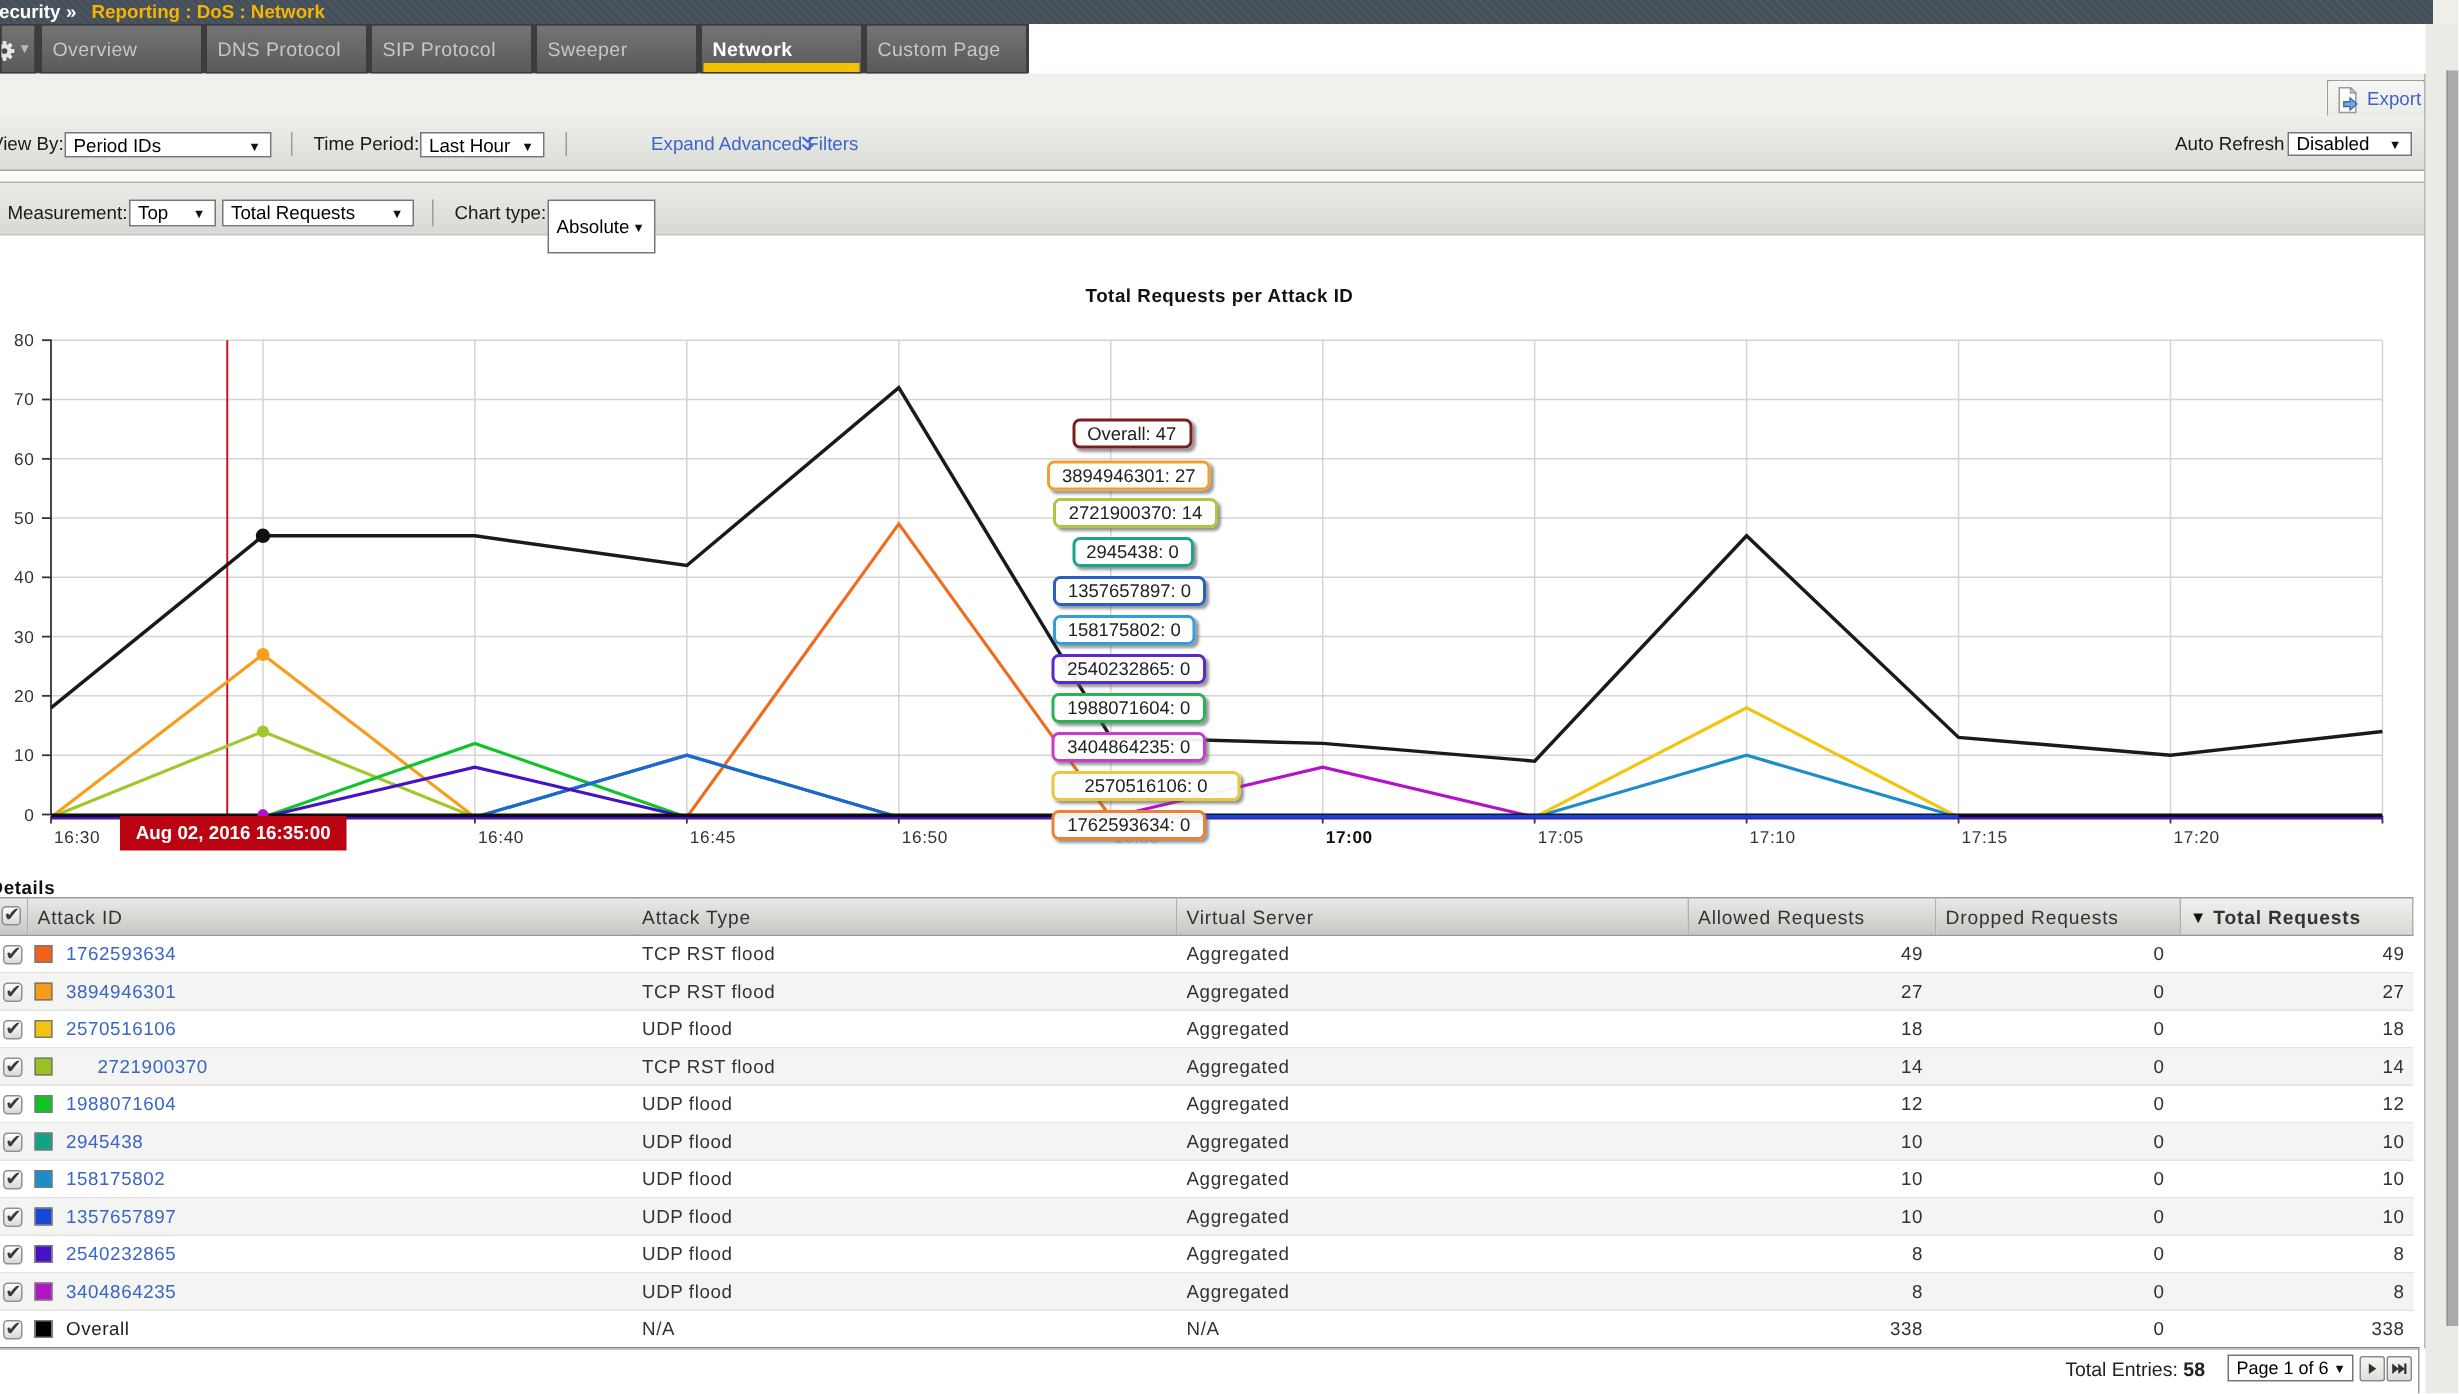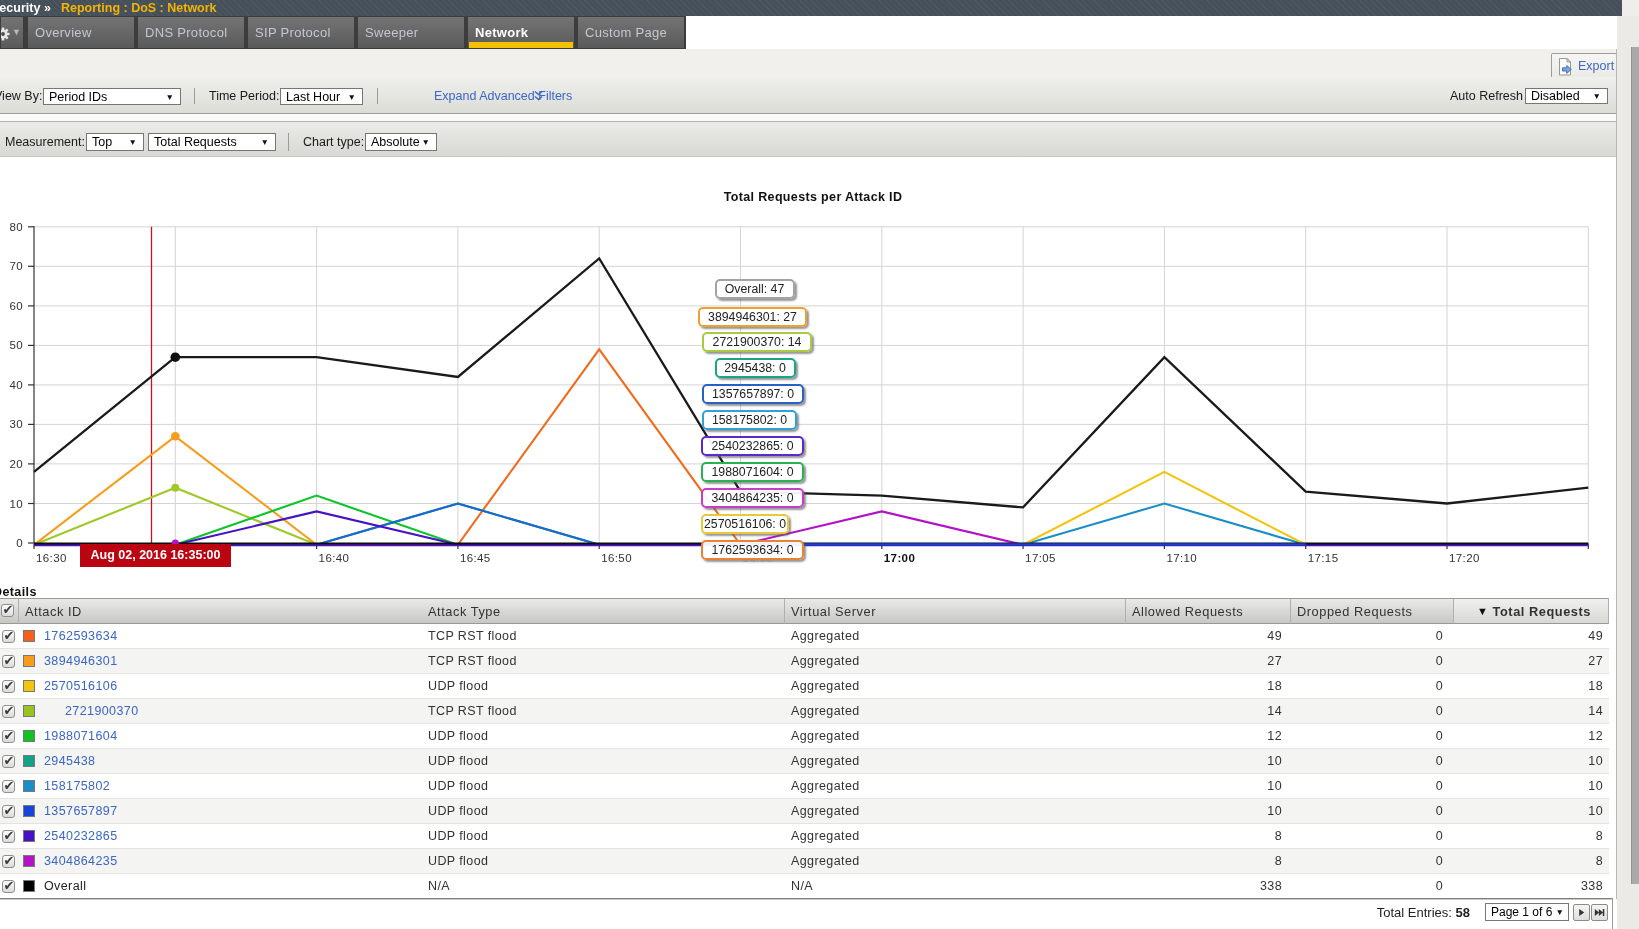--- a/index.html
+++ b/index.html
@@ -118,21 +118,21 @@
 <div class="abs sel" style="left:86px;top:133px;width:58px;height:18px;">
       <span class="tx">Top</span>
       <span class="ar">▼</span>
     </div>
 <div class="abs sel" style="left:148px;top:133px;width:128px;height:18px;">
       <span class="tx">Total Requests</span>
       <span class="ar">▼</span>
     </div>
 <div class="abs vsep" style="left:288px;top:133px;height:18px;"></div>
 <div class="abs lbl" style="left:303px;top:135px;">Chart type:</div>
-<div class="abs sel" style="left:365px;top:133px;width:72px;height:18px;">
+<div class="abs sel" style="left:365px;top:133px;width:72px;height:36px;">
       <span class="tx">Absolute</span>
       <span class="ar">▼</span>
     </div>
 
 <div class="abs" style="left:713px;top:190px;width:200px;text-align:center;font-size:12.5px;font-weight:bold;letter-spacing:0.35px;color:#111;">Total Requests per Attack ID</div>
 
 <svg class="abs" style="left:0;top:0;z-index:20;pointer-events:none;" width="1639" height="929" viewBox="0 0 1639 929">
 <line x1="34" y1="503.5" x2="1588.3" y2="503.5" stroke="#d4d4d4" stroke-width="1"></line>
 <line x1="34" y1="463.9" x2="1588.3" y2="463.9" stroke="#d4d4d4" stroke-width="1"></line>
 <line x1="34" y1="424.4" x2="1588.3" y2="424.4" stroke="#d4d4d4" stroke-width="1"></line>
@@ -209,40 +209,40 @@
 <text x="23" y="428.4" text-anchor="end" font-family="Liberation Sans" font-size="11.5" letter-spacing="0.4" fill="#333">30</text>
 <text x="23" y="388.9" text-anchor="end" font-family="Liberation Sans" font-size="11.5" letter-spacing="0.4" fill="#333">40</text>
 <text x="23" y="349.4" text-anchor="end" font-family="Liberation Sans" font-size="11.5" letter-spacing="0.4" fill="#333">50</text>
 <text x="23" y="309.9" text-anchor="end" font-family="Liberation Sans" font-size="11.5" letter-spacing="0.4" fill="#333">60</text>
 <text x="23" y="270.3" text-anchor="end" font-family="Liberation Sans" font-size="11.5" letter-spacing="0.4" fill="#333">70</text>
 <text x="23" y="230.8" text-anchor="end" font-family="Liberation Sans" font-size="11.5" letter-spacing="0.4" fill="#333">80</text>
 </svg>
 
 <div class="abs" id="redbox">Aug 02, 2016 16:35:00</div>
 
-<div class="tip" style="left:714.5px;top:279.0px;width:80px;border:2px solid #a3a3a3;">Overall: 47</div>
+<div class="tip" style="left:714.5px;top:279.0px;width:80px;border:2px solid #7f1d1d;">Overall: 47</div>
 <div class="tip" style="left:698.0px;top:306.5px;width:109px;border:2px solid #f0a030;">3894946301: 27</div>
 <div class="tip" style="left:702.0px;top:332.4px;width:110px;border:2px solid #a9c93f;">2721900370: 14</div>
 <div class="tip" style="left:714.5px;top:358.3px;width:81px;border:2px solid #19a58c;">2945438: 0</div>
 <div class="tip" style="left:702.0px;top:384.2px;width:102px;border:2px solid #2a5fc4;">1357657897: 0</div>
 <div class="tip" style="left:702.0px;top:410.1px;width:95px;border:2px solid #31a0d8;">158175802: 0</div>
 <div class="tip" style="left:701.0px;top:436.0px;width:103px;border:2px solid #5a28cc;">2540232865: 0</div>
 <div class="tip" style="left:701.0px;top:461.9px;width:103px;border:2px solid #27b353;">1988071604: 0</div>
 <div class="tip" style="left:701.0px;top:487.8px;width:103px;border:2px solid #c83cc8;">3404864235: 0</div>
-<div class="tip" style="left:701.0px;top:513.7px;width:88px;border:2px solid #e9c83e;">2570516106: 0</div>
+<div class="tip" style="left:701.0px;top:513.7px;width:126px;border:2px solid #e9c83e;">2570516106: 0</div>
 <div class="tip" style="left:701.0px;top:539.6px;width:103px;border:2px solid #ee8033;">1762593634: 0</div>
 
 <div class="abs" id="details-lbl">Details</div>
 <div class="abs th" style="left:0px;width:19px;"></div>
 <div class="abs th" style="left:19px;width:407px;">Attack ID</div>
 <div class="abs th" style="left:424px;width:361px;padding-left:4px;">Attack Type</div>
 <div class="abs th" style="left:785px;width:341px;">Virtual Server</div>
 <div class="abs th" style="left:1126px;width:165px;">Allowed Requests</div>
 <div class="abs th" style="left:1291px;width:163px;">Dropped Requests</div>
-<div class="abs th" style="left:1454px;width:155px;background:linear-gradient(#f0f0ee,#d8d8d5);text-align:center;"><span style="font-size:11px;position:relative;top:-1px;color:#111;">▼</span> <b>Total Requests</b></div>
+<div class="abs th" style="left:1454px;width:155px;background:linear-gradient(#f0f0ee,#d8d8d5);"><span style="font-size:11px;position:relative;top:-1px;color:#111;">▼</span> <b>Total Requests</b></div>
 <div class="cbx" style="left:1px;top:604px;"></div>
 <div class="abs row" style="left:0;top:624px;width:1609px;background:#ffffff;"></div>
 <div class="cbx" style="left:2px;top:630px;"></div>
 <div class="csq" style="left:23px;top:630px;background:#f4611c;"></div>
 <div class="cell alink" style="left:44px;top:624px;width:200px;">1762593634</div>
 <div class="cell" style="left:428px;top:624px;width:300px;">TCP RST flood</div>
 <div class="cell" style="left:791px;top:624px;width:300px;">Aggregated</div>
 <div class="cell num" style="left:1126px;top:624px;width:156px;">49</div>
 <div class="cell num" style="left:1291px;top:624px;width:152px;">0</div>
 <div class="cell num" style="left:1454px;top:624px;width:149px;">49</div>

